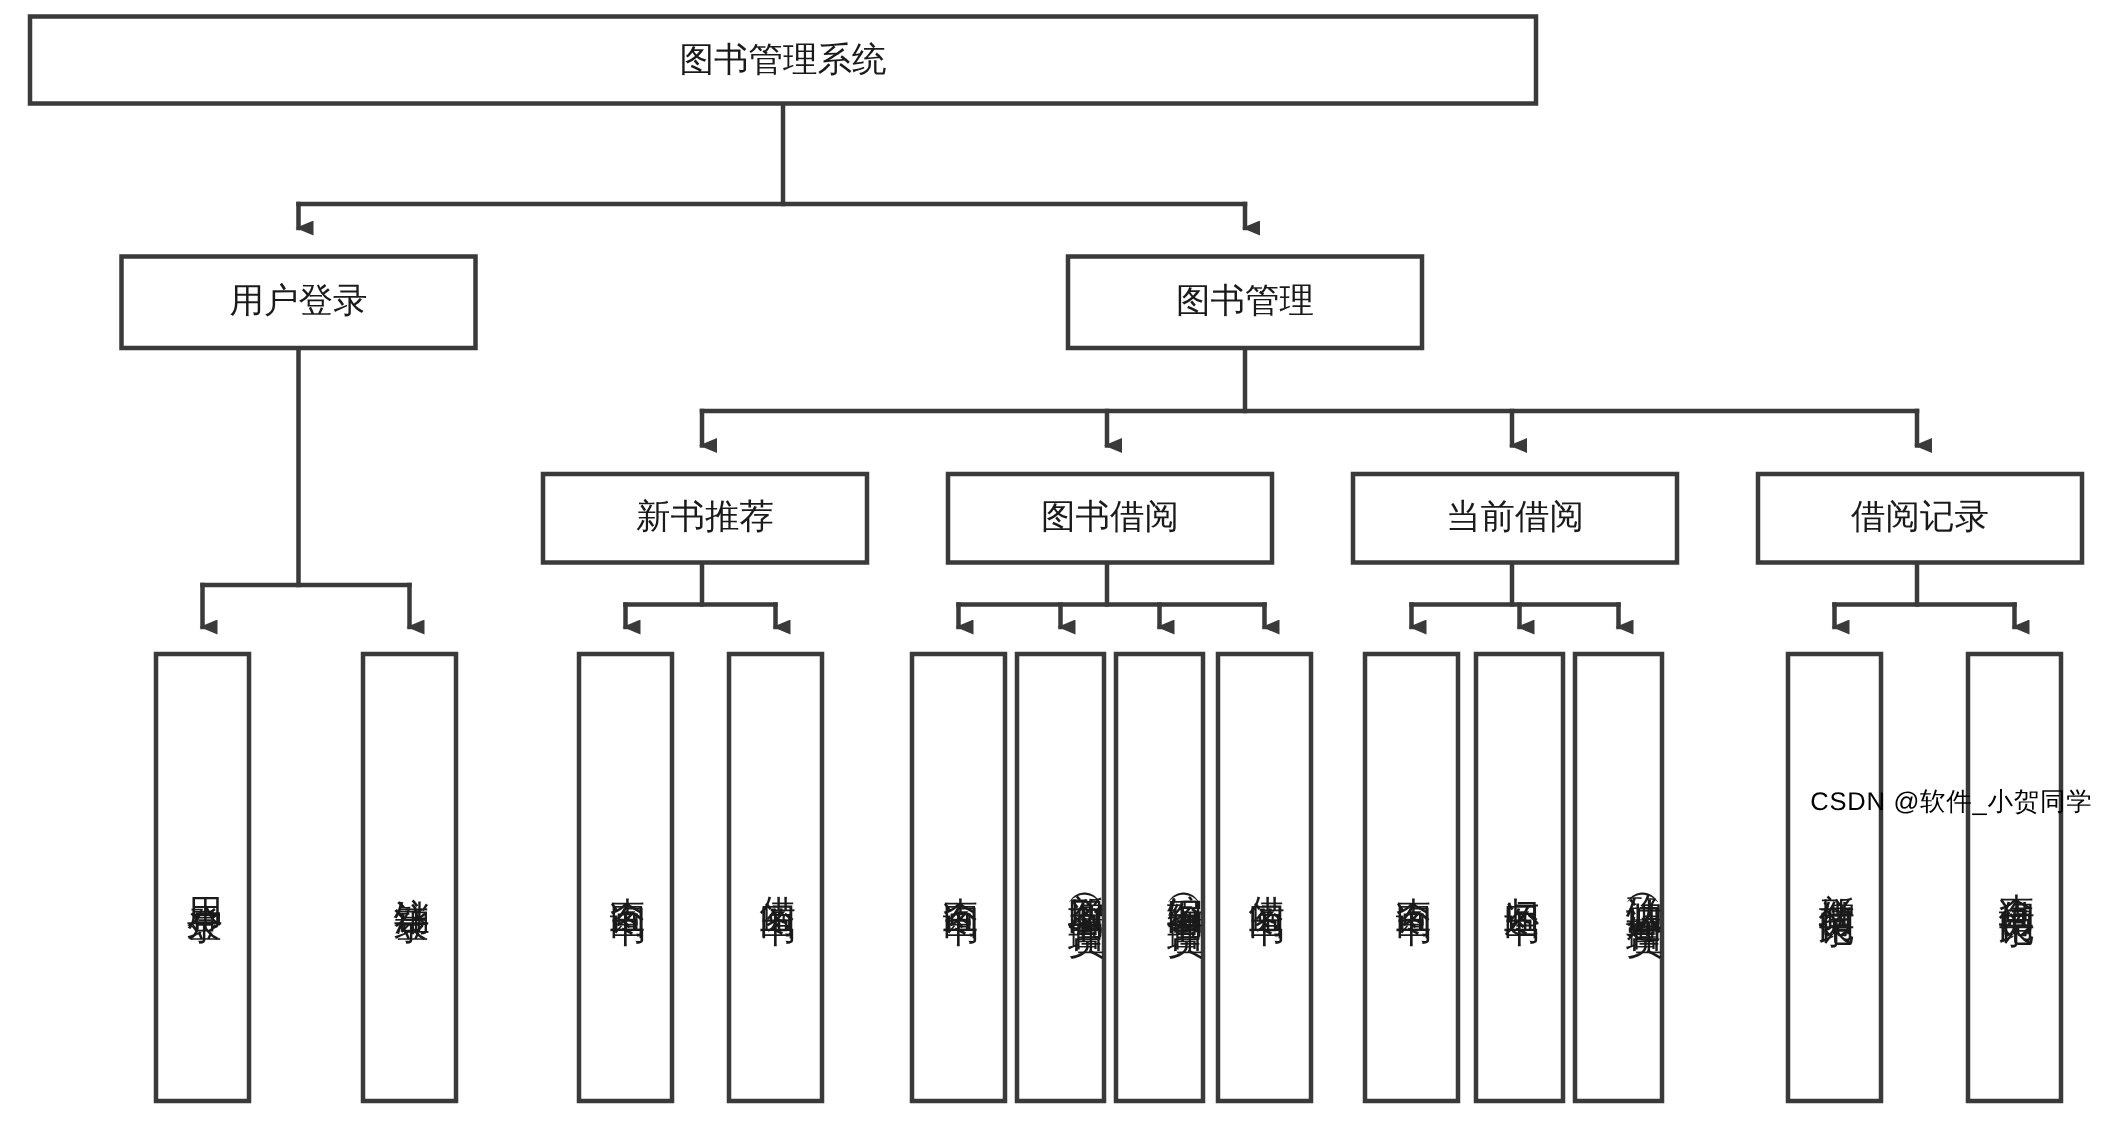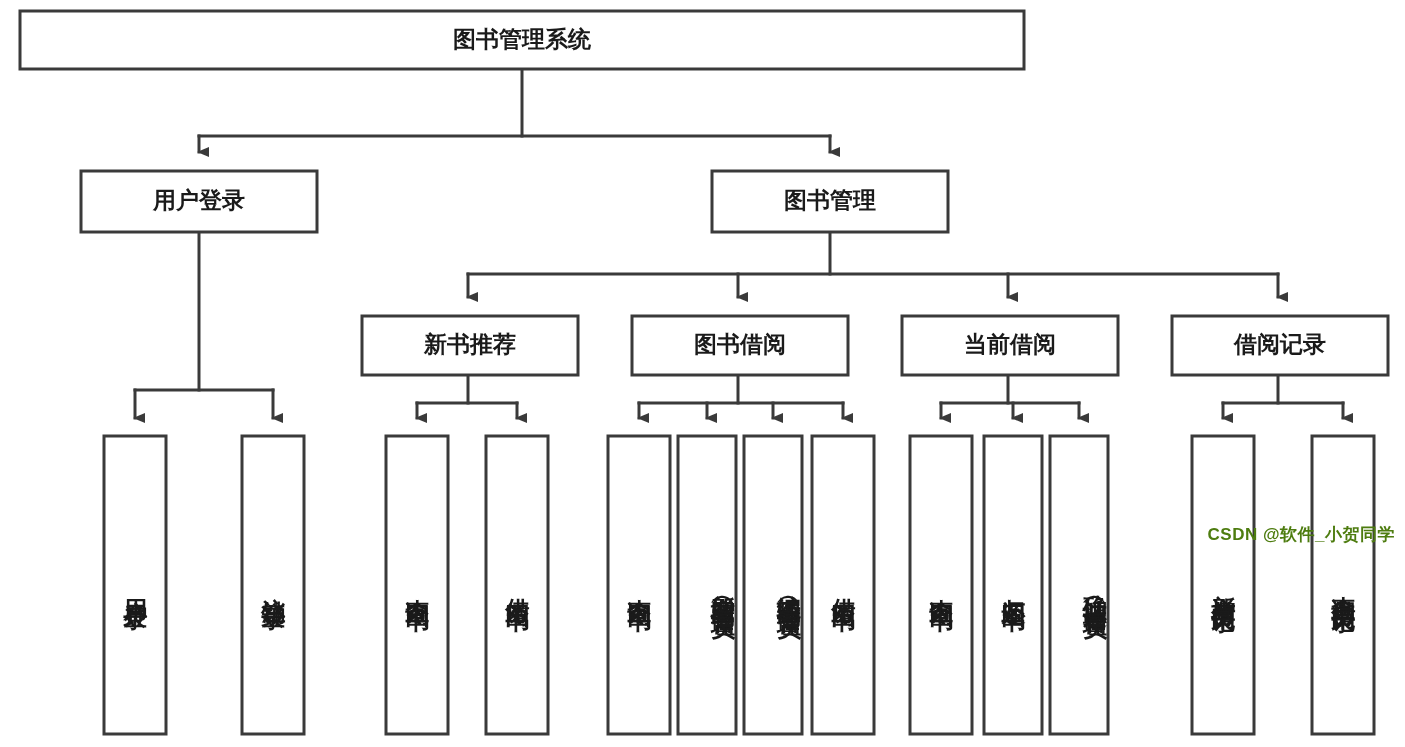--- a/index.html
+++ b/index.html
@@ -11,21 +11,20 @@
     width: 1405px;
     height: 747px;
     font-family: "Liberation Sans", "DejaVu Sans", sans-serif;
     overflow: hidden;
     position: relative;
   }
   #diagram-root {
     position: relative;
     width: 1405px;
     height: 552px;
-    font-weight: bold;
   }
   svg.diagram-svg {
     position: absolute;
     left: 0;
     top: 0;
     width: 1405px;
     height: 747px;
   }
   .node-box {
     fill: #ffffff;
@@ -64,21 +63,21 @@
     text-align: center;
     white-space: nowrap;
     pointer-events: none;
   }
   .watermark {
     position: absolute;
     right: 10px;
     bottom: 6px;
     font-family: "Liberation Sans", "DejaVu Sans", sans-serif;
     font-size: 17px;
-    color: #4d7c0f;
+    color: #000000;
     letter-spacing: 0.5px;
     white-space: nowrap;
     margin-top: 47px;
   }
 </style>
 </head>
 <body>
 
 <div id="diagram-root">
 

